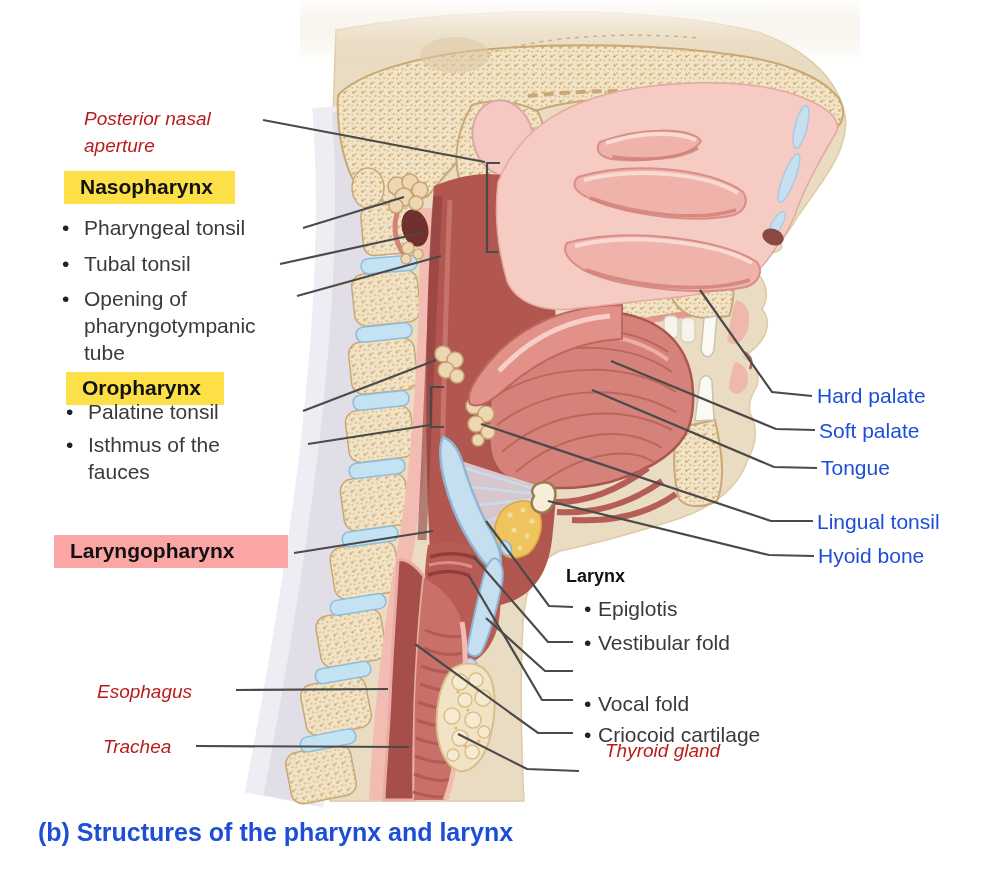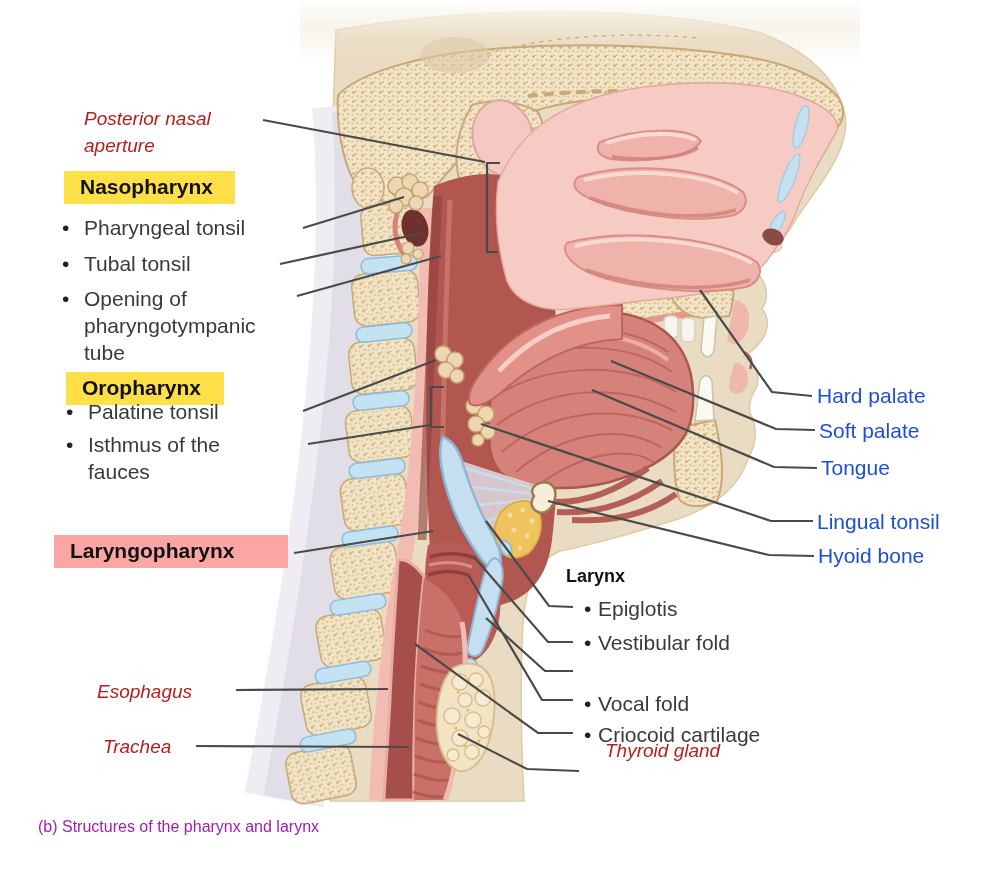--- a/index.html
+++ b/index.html
@@ -7,21 +7,21 @@
          font-family:"Liberation Sans","DejaVu Sans",sans-serif;color:#3a3a3a;}
   svg{position:absolute;left:0;top:0;}
   .lbl{position:absolute;font-size:19px;line-height:27px;color:#b91c1c;white-space:nowrap;font-style:italic;}
   .wrap{white-space:normal;}
   .region-box{position:absolute;font-size:21px;font-weight:bold;color:#111;
               padding:4px 14px 5px 16px;}
   .bullet-row{position:absolute;font-size:21px;line-height:27px;color:#3a3a3a;}
   .bullet-row::before{content:"\2022";position:absolute;left:0;top:0;font-size:21px;color:#222;}
   .bullet-row .bt{display:block;margin-left:22px;}
   .larynx-title{position:absolute;font-size:18px;font-weight:bold;color:#111;}
-  .caption{position:absolute;font-size:16px;font-weight:normal;color:#a21caf;}
+  .caption{position:absolute;font-size:25px;font-weight:bold;color:#1d4ed8;}
   .rlbl{position:absolute;font-size:21px;color:#1d4ed8;white-space:nowrap;}
 </style>
 </head>
 <body>
 
 <div id="stage">
 
 <svg width="1000" height="869" viewBox="0 0 1000 869">
   <defs>
     <pattern id="trab" width="9" height="9" patternUnits="userSpaceOnUse">

